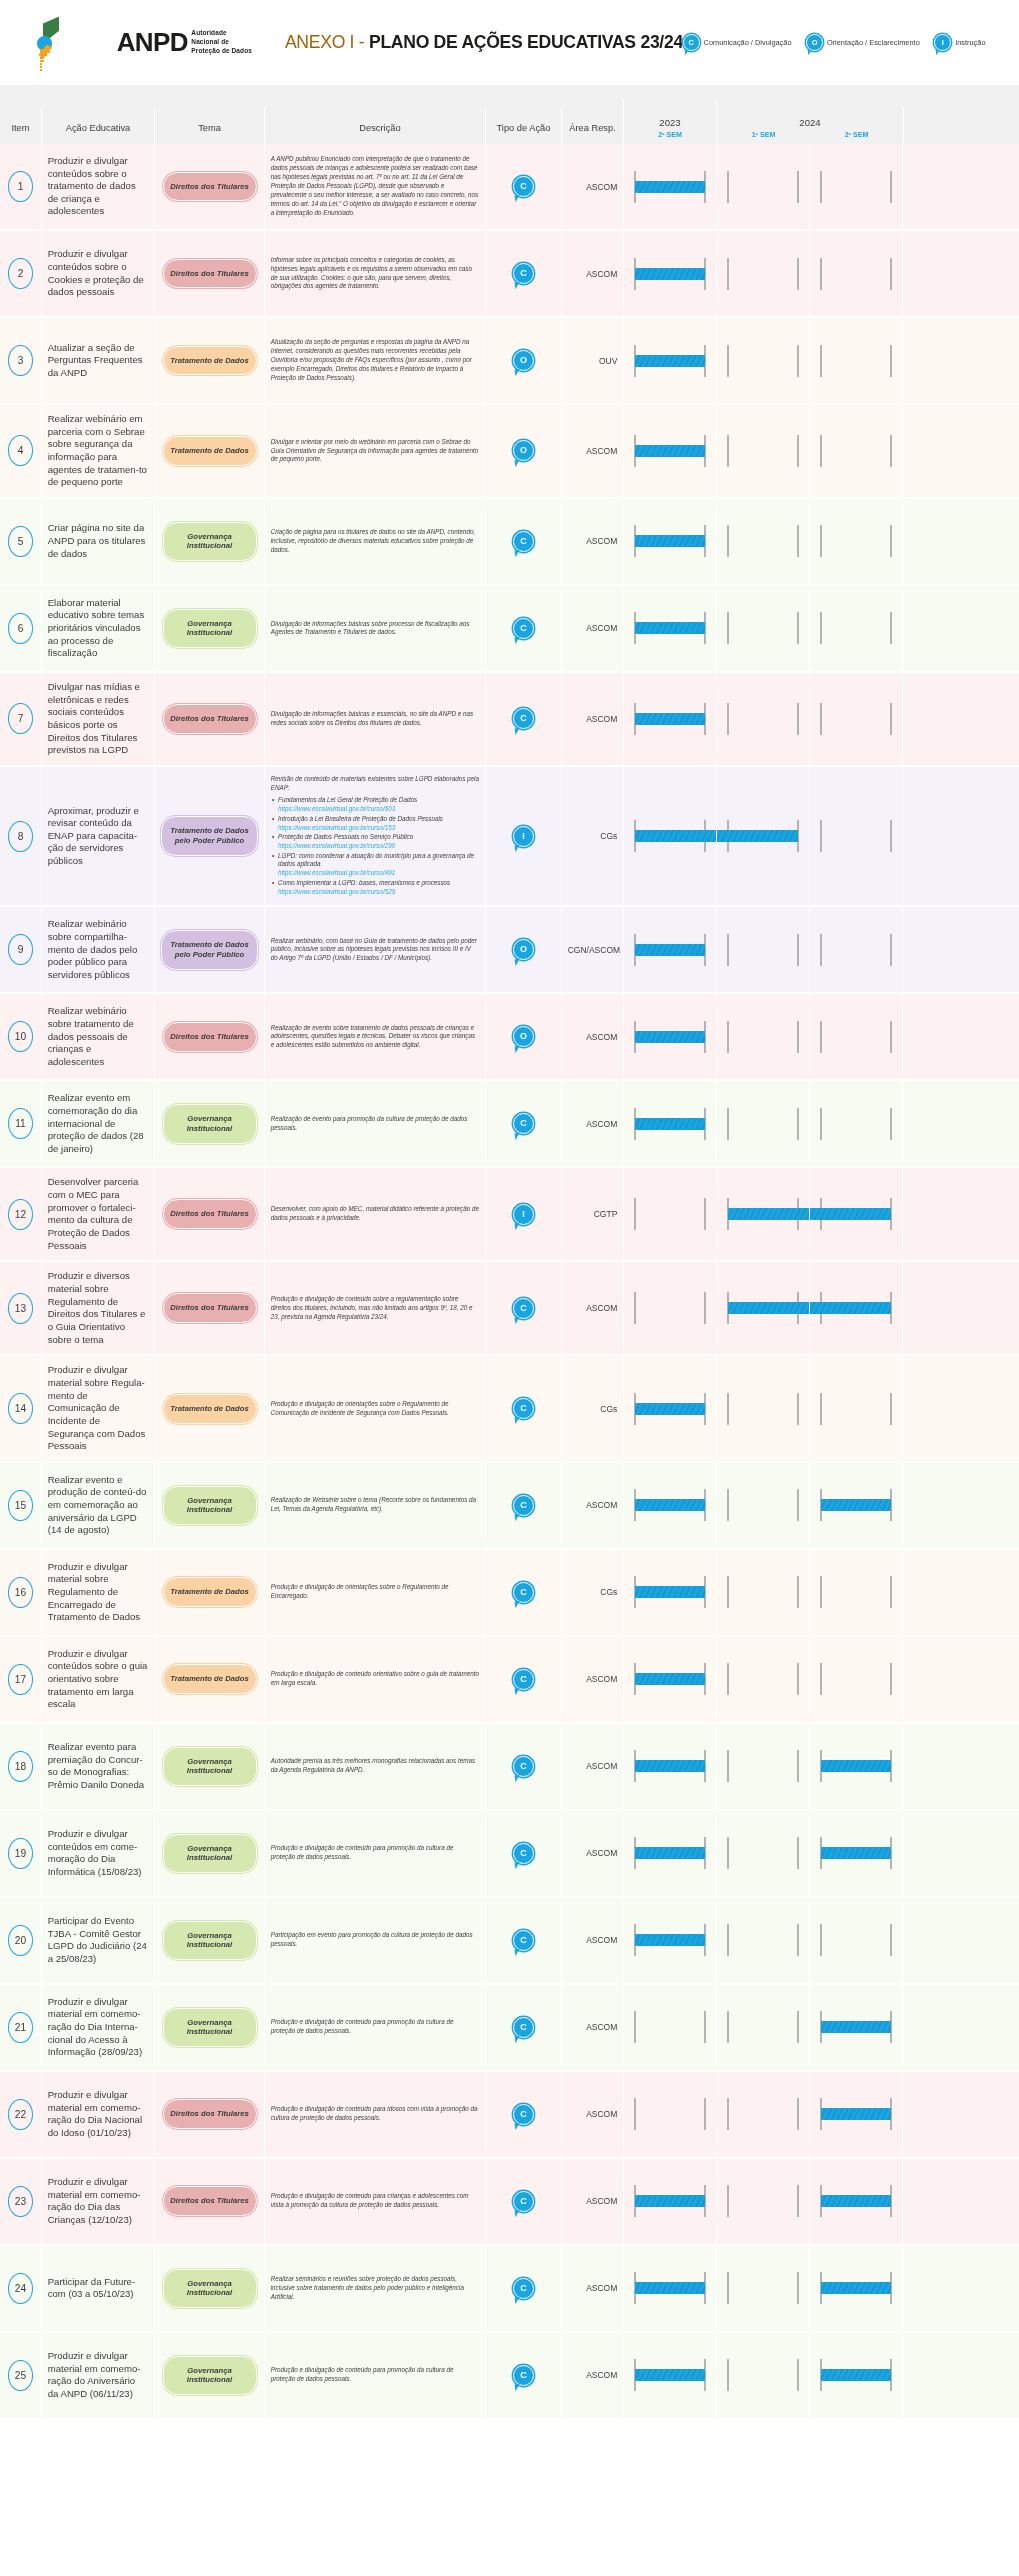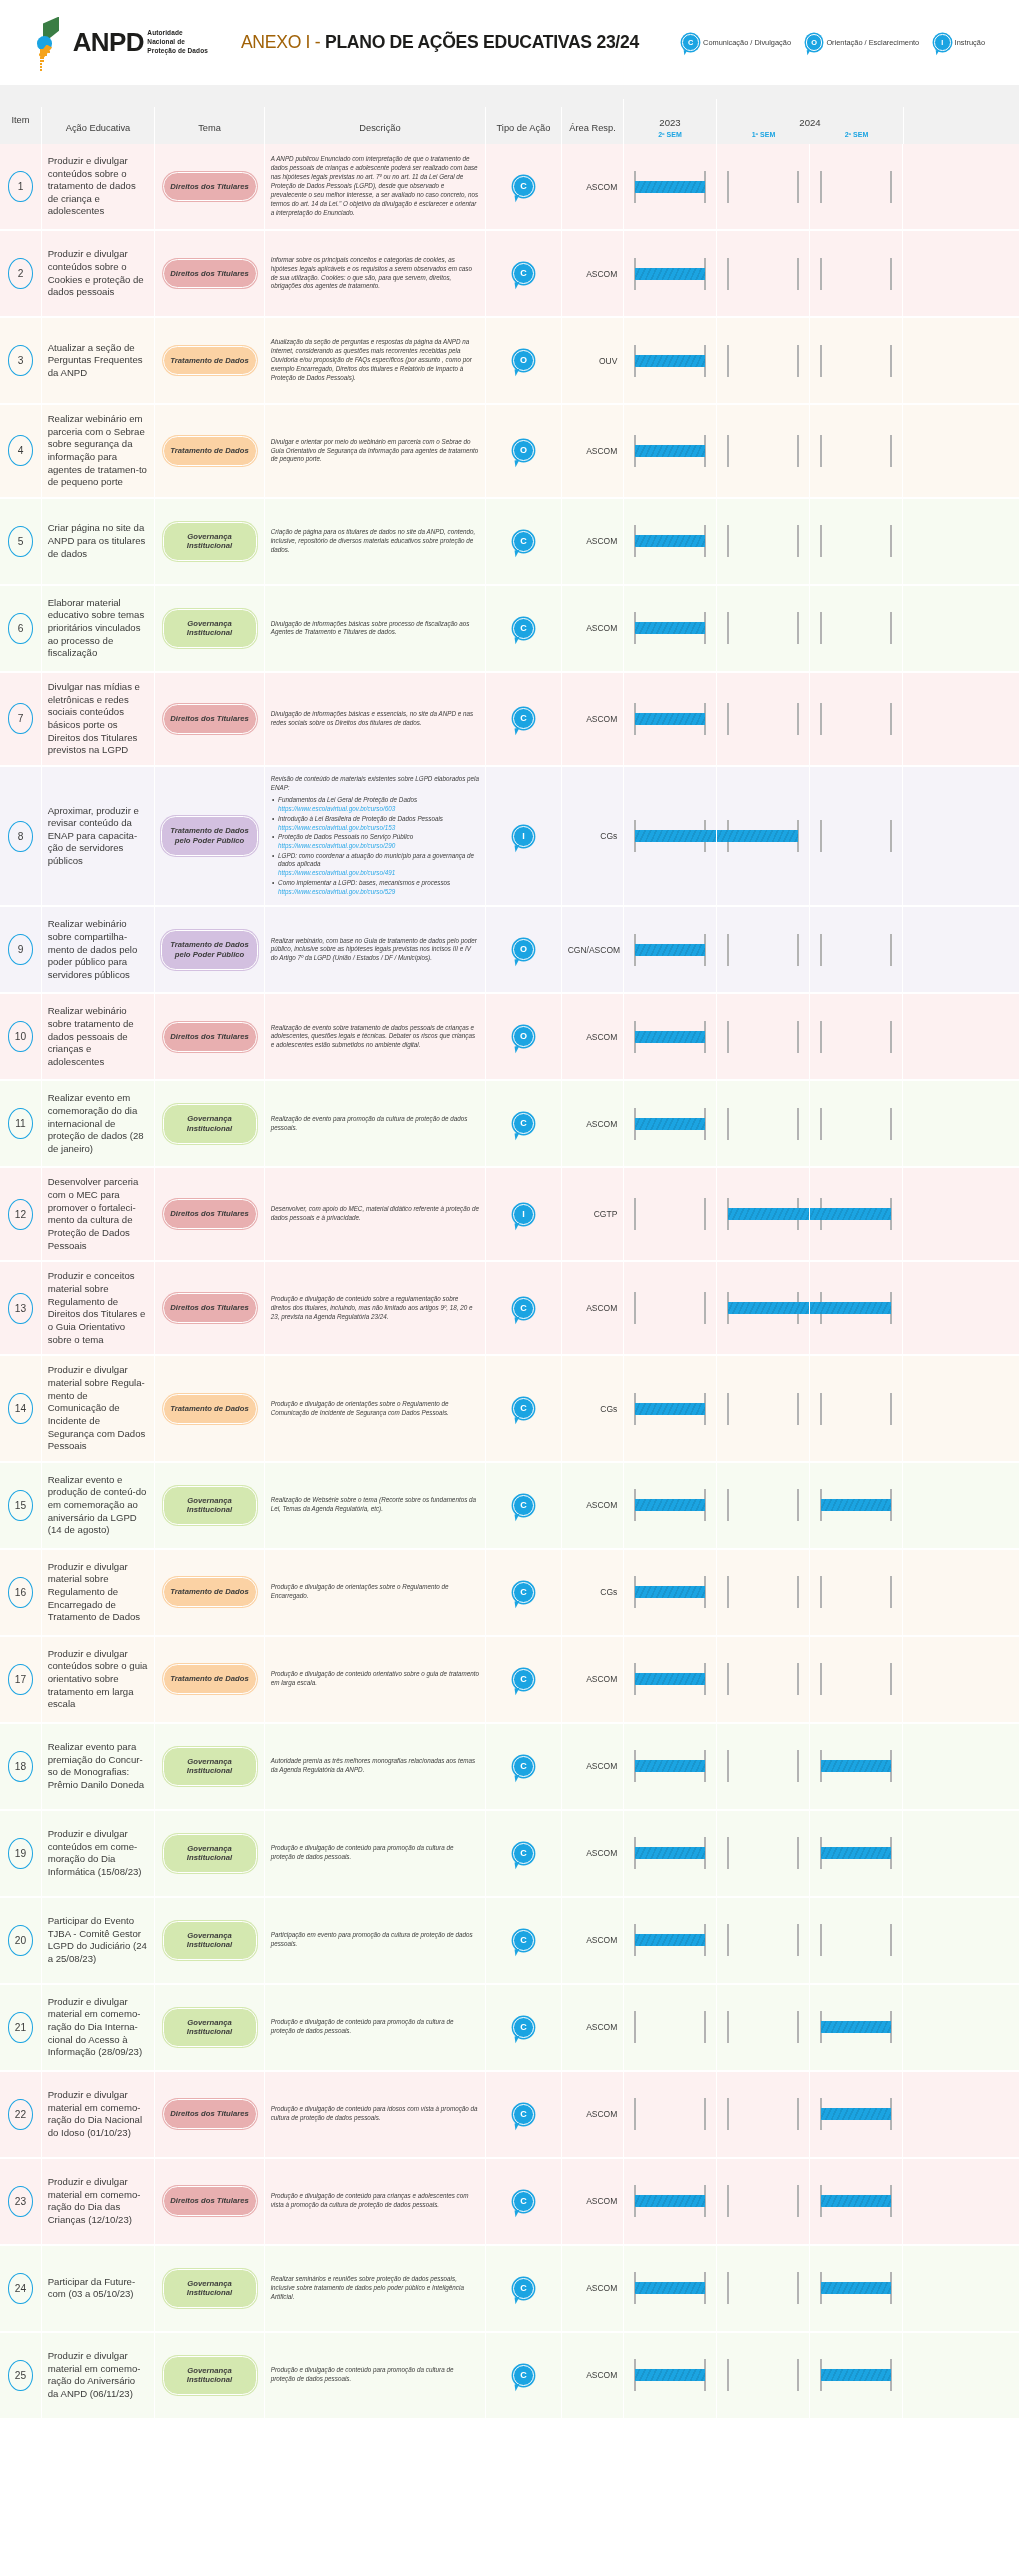--- a/index.html
+++ b/index.html
@@ -38,21 +38,21 @@
   }
   .logo-mark .orange{
     position:absolute;left:4.5px;top:29px;width:13.6px;height:14.7px;background:#f5a31a;
     clip-path:polygon(60% 0,100% 20%,30% 100%,0 70%);
   }
   .logo-mark .pix{position:absolute;left:5.7px;top:33px;width:14.7px;height:21.5px;}
   .logo-mark .pix i{position:absolute;background:#f5a31a;display:block;}
   .logo-text{display:flex;align-items:center;gap:3.4px;}
   .logo-anpd{
     font-family:"Liberation Sans", sans-serif;
-    font-weight:bold;font-size:26px;letter-spacing:-0.6px;color:#1d1d1b;line-height:1;
+    font-weight:bold;font-size:26px;letter-spacing:-0.6px;color:#1d1d1b;line-height:1;margin-left:44px;
   }
   .logo-sub{
     font-size:6.5px;line-height:1.35;color:#1d1d1b;font-weight:bold;
     letter-spacing:0.1px;
   }
   .doc-title{
     margin-left:33px;
     font-size:17.6px;
     letter-spacing:-0.3px;
     color:#1d1d1b;
@@ -97,21 +97,21 @@
     display:flex;
     align-items:flex-end;
   }
   .thead .cell{
     display:flex;align-items:flex-end;justify-content:center;
     height:37px;
     box-sizing:border-box;
     border-left:0.8px solid #ffffff;
     padding-bottom:10.2px;
   }
-  .thead .cell:first-child{border-left:none;align-items:center;}
+  .thead .cell:first-child{border-left:none;}
   .th-txt{font-size:9.3px;color:#3c3c3b;text-align:center;line-height:1.15;}
   .th-year{font-size:9.6px;color:#3c3c3b;text-align:center;line-height:1.1;}
   .th-sem{font-size:7px;color:#1ba4e2;font-weight:bold;margin-top:2.3px;}
   .thead .yr{flex-direction:column;justify-content:flex-end;align-items:center;height:45px;padding-bottom:5.7px;}
   .sem-row{display:flex;width:100%;}
   .sem-row>div{flex:1;text-align:center;}
 
   
   .c-item{width:41px;}
   .c-acao{width:113px;}
@@ -790,21 +790,21 @@
             <div class="bar tailend"></div>
           </div>
           <div class="seg s4"></div>
         </div>
       </div>
       <div class="row tint-pink">
         <div class="cell c-item">
           <div class="num-circle">13</div>
         </div>
         <div class="cell c-acao">
-          <div class="acao-txt">Produzir e conceitos material sobre Regulamento de Direitos dos Titulares e o Guia Orientativo sobre o tema</div>
+          <div class="acao-txt">Produzir e diversos material sobre Regulamento de Direitos dos Titulares e o Guia Orientativo sobre o tema</div>
         </div>
         <div class="cell c-tema">
           <div class="pill direitos">Direitos dos Titulares</div>
         </div>
         <div class="cell c-desc">
           <div class="desc-txt">Produção e divulgação de conteúdo sobre a regulamentação sobre direitos dos titulares, incluindo, mas não limitado aos artigos 9º, 18, 20 e 23, prevista na Agenda Regulatória 23/24.</div>
         </div>
         <div class="cell c-tipo">
           <div class="bubble big">
             <span>C</span>

